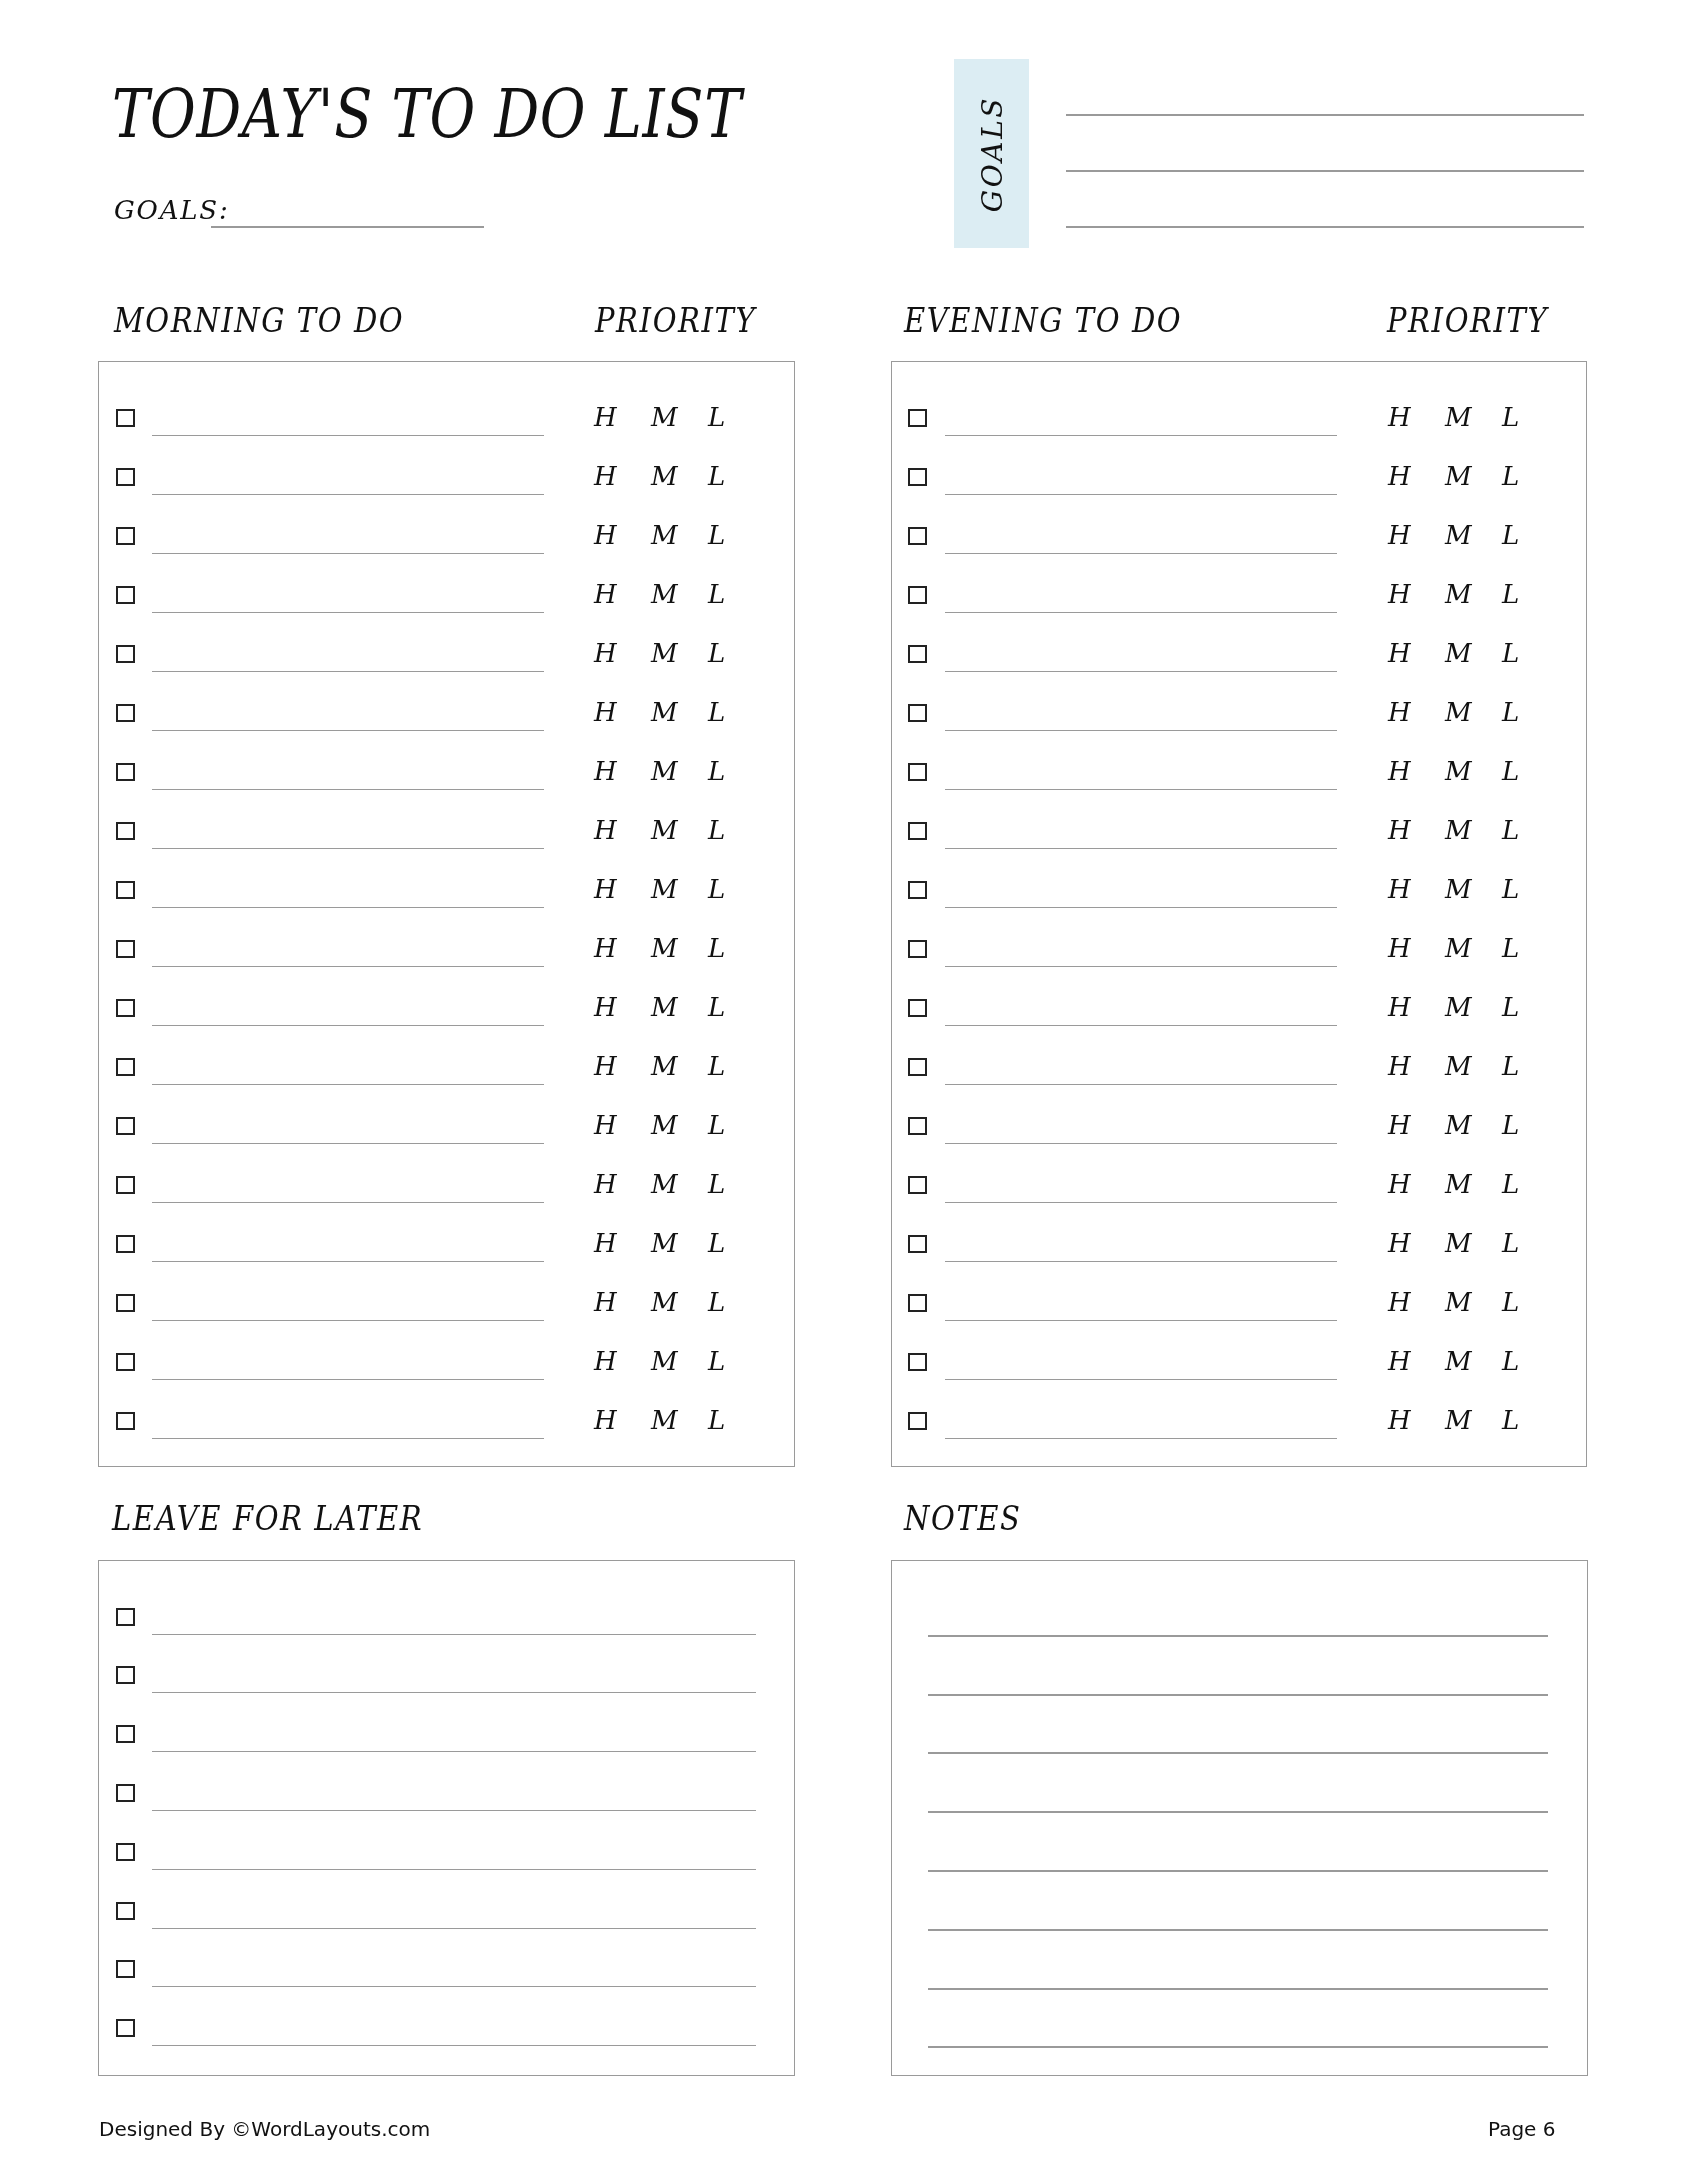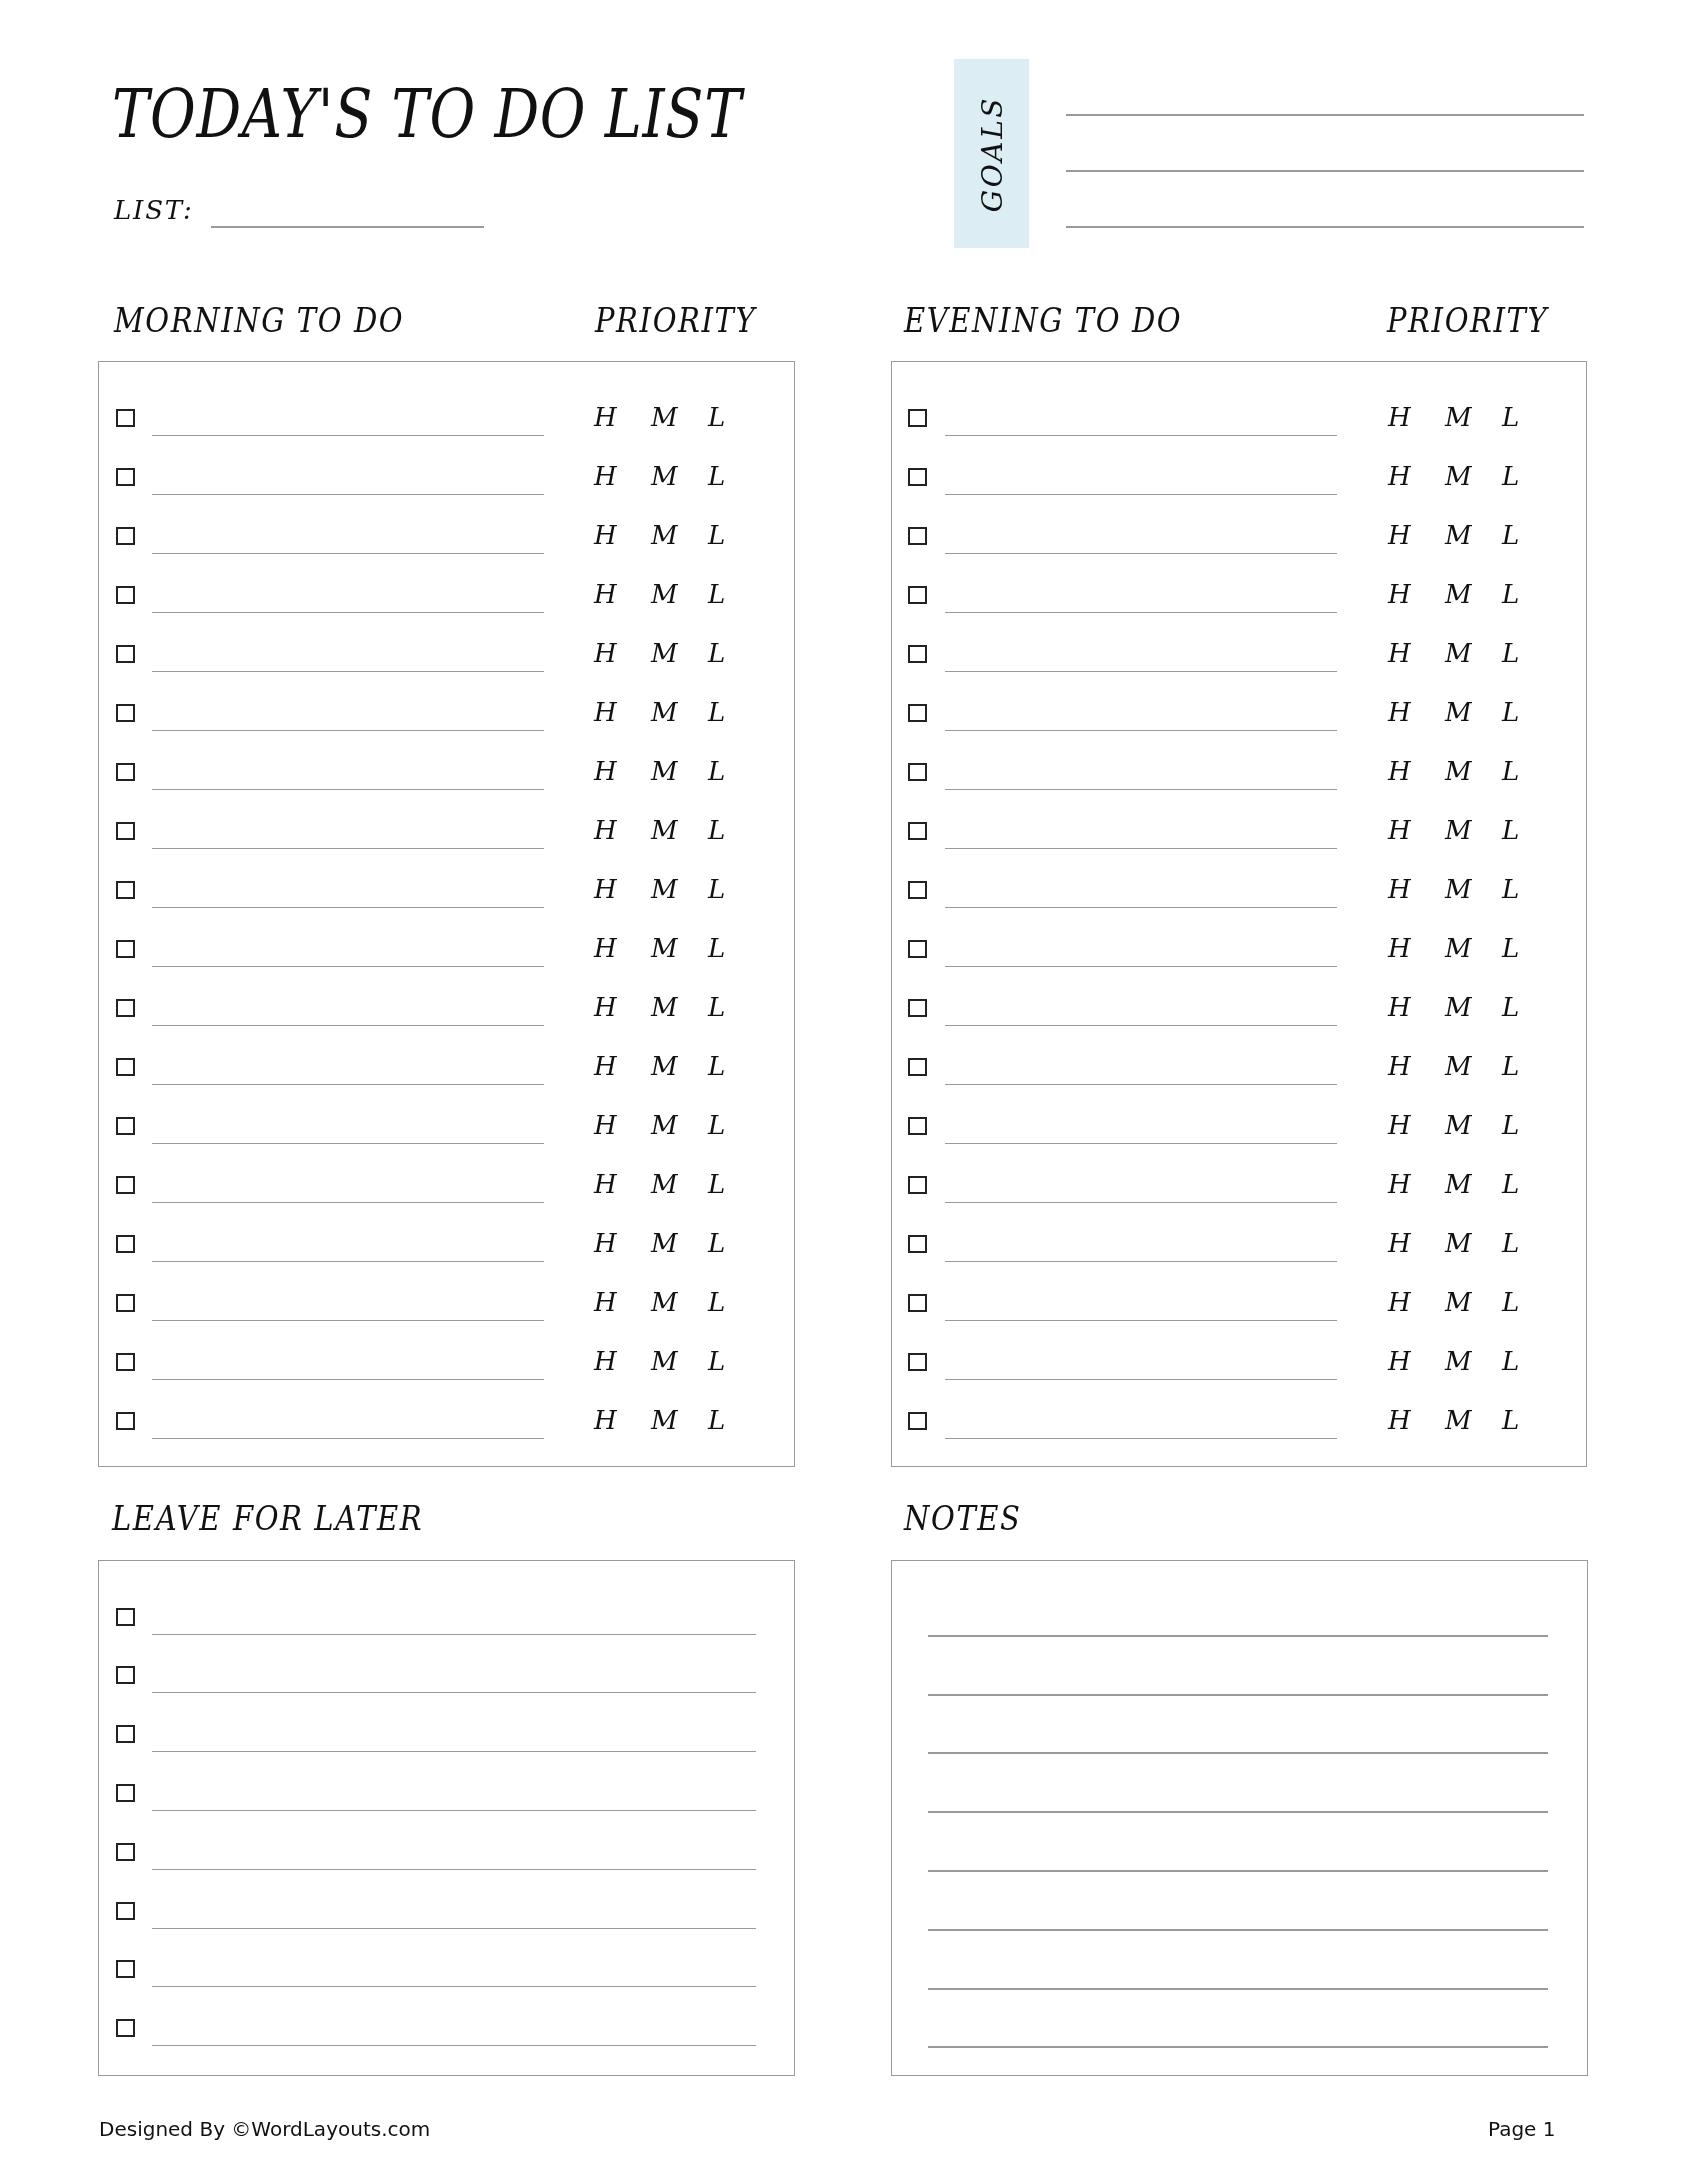--- a/index.html
+++ b/index.html
@@ -27,21 +27,21 @@
   .checkbox { position: absolute; width: 19.3px; height: 18.4px; border: 2.6px solid #222; box-sizing: border-box; background: #fff; }
   .write-line { position: absolute; height: 1.8px; background: #9a9a9a; }
   .prio { position: absolute; font-size: 26px; line-height: 30px; font-style: italic; }
 
   .footer { font-family: "DejaVu Sans", sans-serif; font-size: 20px; line-height: 24.6px; color: #111; }
 </style>
 </head>
 <body>
 
 <div class="abs script title">TODAY'S TO DO LIST</div>
-<div class="abs script date-label">LIST:</div>
+<div class="abs script date-label">GOALS:</div>
 <div class="abs date-line"></div>
 
 <div class="abs goals-box">
   <div class="script goals-label">GOALS</div>
 </div>
 <div class="abs goal-line" style="top:114px"></div>
 <div class="abs goal-line" style="top:170px"></div>
 <div class="abs goal-line" style="top:226px"></div>
 
 <div class="abs script section-header" style="left:114px; top:300px;">MORNING TO DO</div>
@@ -350,14 +350,14 @@
     <div class="write-line" style="left: 36px; width: 620px; top: 133px;"></div>
     <div class="write-line" style="left: 36px; width: 620px; top: 191px;"></div>
     <div class="write-line" style="left: 36px; width: 620px; top: 250px;"></div>
     <div class="write-line" style="left: 36px; width: 620px; top: 309px;"></div>
     <div class="write-line" style="left: 36px; width: 620px; top: 368px;"></div>
     <div class="write-line" style="left: 36px; width: 620px; top: 427px;"></div>
     <div class="write-line" style="left: 36px; width: 620px; top: 485px;"></div>
   </div>
 
 <div class="abs footer" style="left:99px; top:2117px;">Designed By ©WordLayouts.com</div>
-<div class="abs footer" style="left:1488px; top:2117px;">Page 1</div>
+<div class="abs footer" style="left:1488px; top:2117px;">Page 6</div>
 
 
 </body></html>

